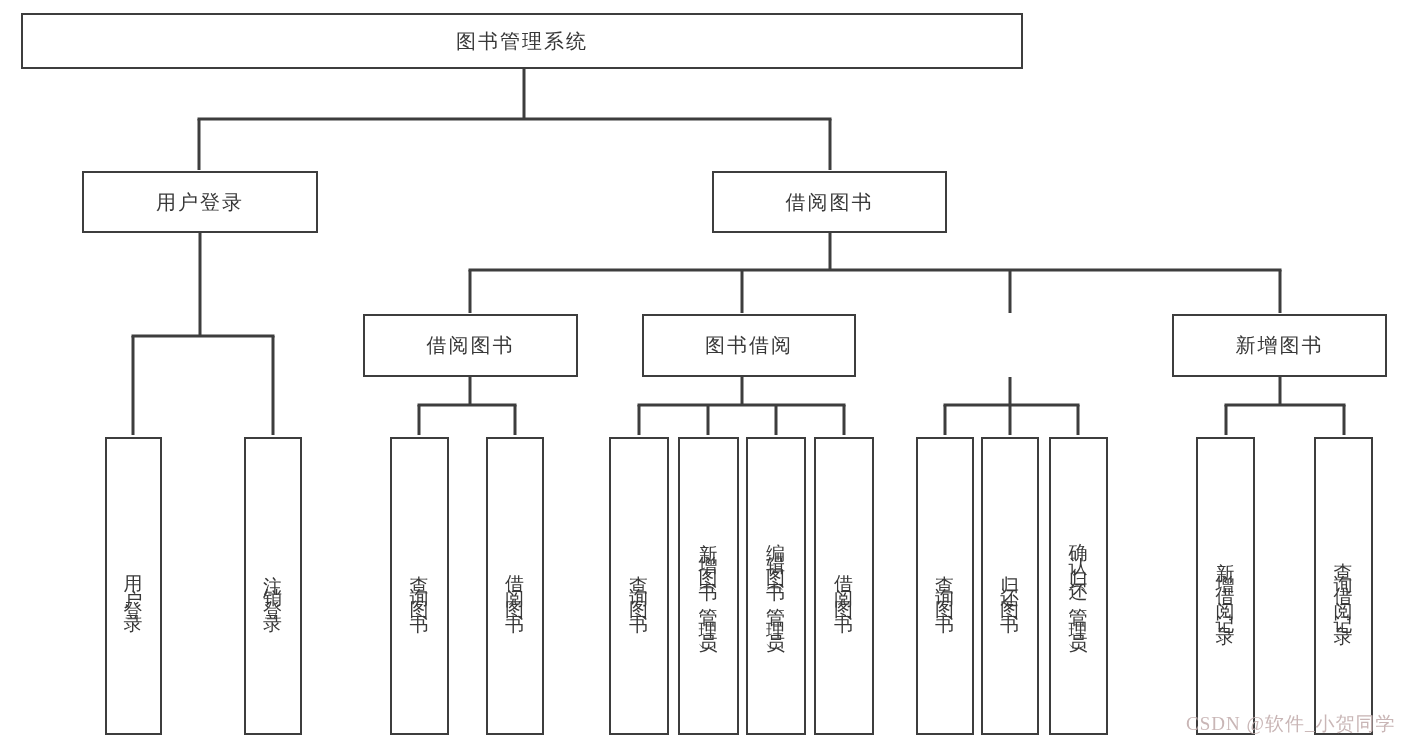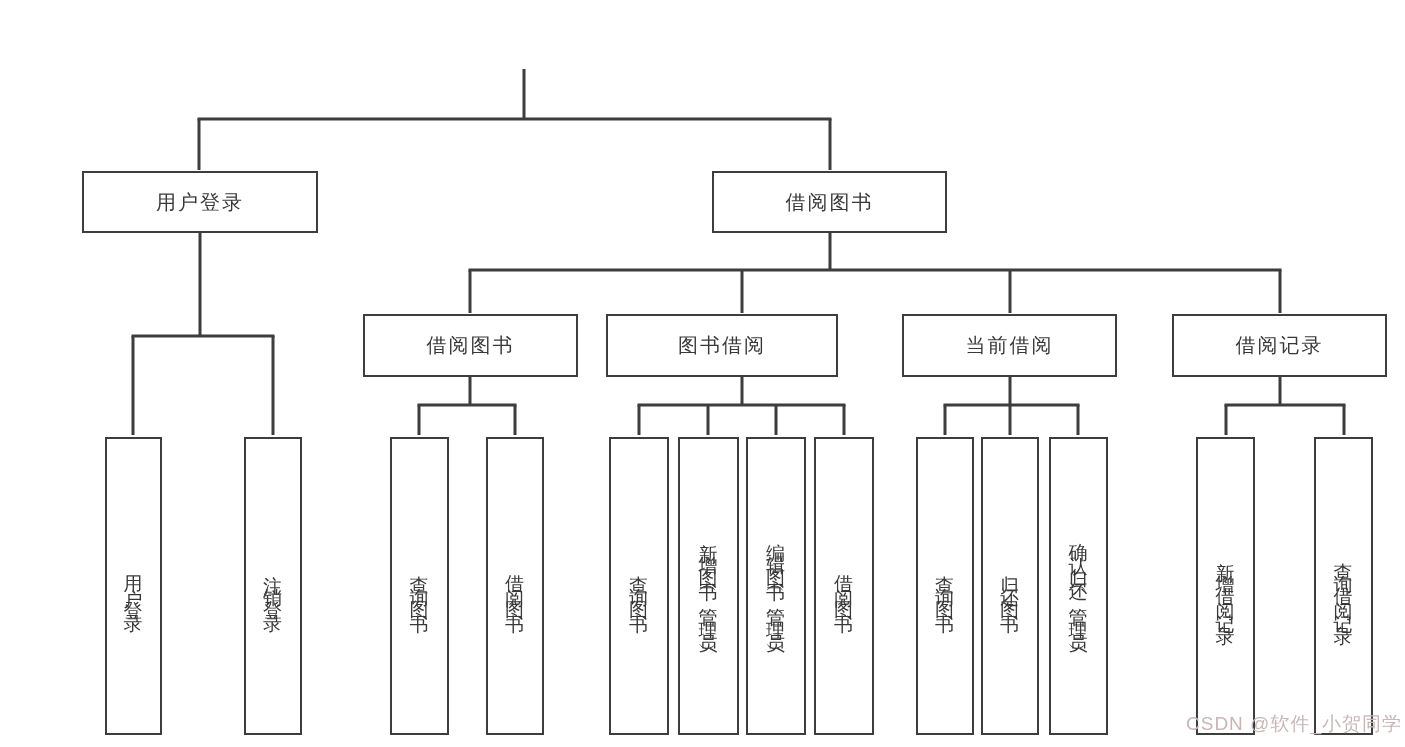--- a/index.html
+++ b/index.html
@@ -98,39 +98,39 @@
     <path d="M945,405 V435" marker-end="url(#ah)"></path>
     <path d="M1010,405 V435" marker-end="url(#ah)"></path>
     <path d="M1078,405 V435" marker-end="url(#ah)"></path>
 
     <path d="M1280,377 V405"></path>
     <path d="M1224.5,405 H1345.5"></path>
     <path d="M1226,405 V435" marker-end="url(#ah)"></path>
     <path d="M1344,405 V435" marker-end="url(#ah)"></path>
   </svg>
 
+  <div class="box h" style="left:21px;top:13px;width:1002px;height:56px">
+    <span>图书管理系统</span>
+  </div>
 
   <div class="box h" style="left:82px;top:171px;width:236px;height:62px">
     <span>用户登录</span>
   </div>
   <div class="box h" style="left:712px;top:171px;width:235px;height:62px">
     <span>借阅图书</span>
   </div>
 
   <div class="box h" style="left:363px;top:314px;width:215px;height:63px">
     <span>借阅图书</span>
   </div>
-  <div class="box h" style="left:606px;top:314px;width:232px;height:63px">
+  <div class="box h" style="left:642px;top:314px;width:214px;height:63px">
     <span>图书借阅</span>
   </div>
-  <div class="box h" style="left:902px;top:314px;width:215px;height:63px">
-    <span>当前借阅</span>
-  </div>
   <div class="box h" style="left:1172px;top:314px;width:215px;height:63px">
-    <span>借阅记录</span>
+    <span>新增图书</span>
   </div>
 
   <div class="box v" style="left:105px;top:437px;width:57px;height:298px">
     <span>用户登录</span>
   </div>
   <div class="box v" style="left:244px;top:437px;width:58px;height:298px">
     <span>注销登录</span>
   </div>
 
   <div class="box v" style="left:390px;top:437px;width:59px;height:298px">
@@ -163,14 +163,14 @@
     <span>确认归还（管理员）</span>
   </div>
 
   <div class="box v" style="left:1196px;top:437px;width:59px;height:298px">
     <span>新增借阅记录</span>
   </div>
   <div class="box v" style="left:1314px;top:437px;width:59px;height:298px">
     <span>查询借阅记录</span>
   </div>
 
-  <div class="watermark" style="color: rgb(201, 182, 182);">CSDN @软件_小贺同学</div>
+  <div class="watermark" style="color: rgb(201, 182, 182); font-family: Liberation Serif, serif;">CSDN @软件_小贺同学</div>
 </div>
 
 </body></html>

